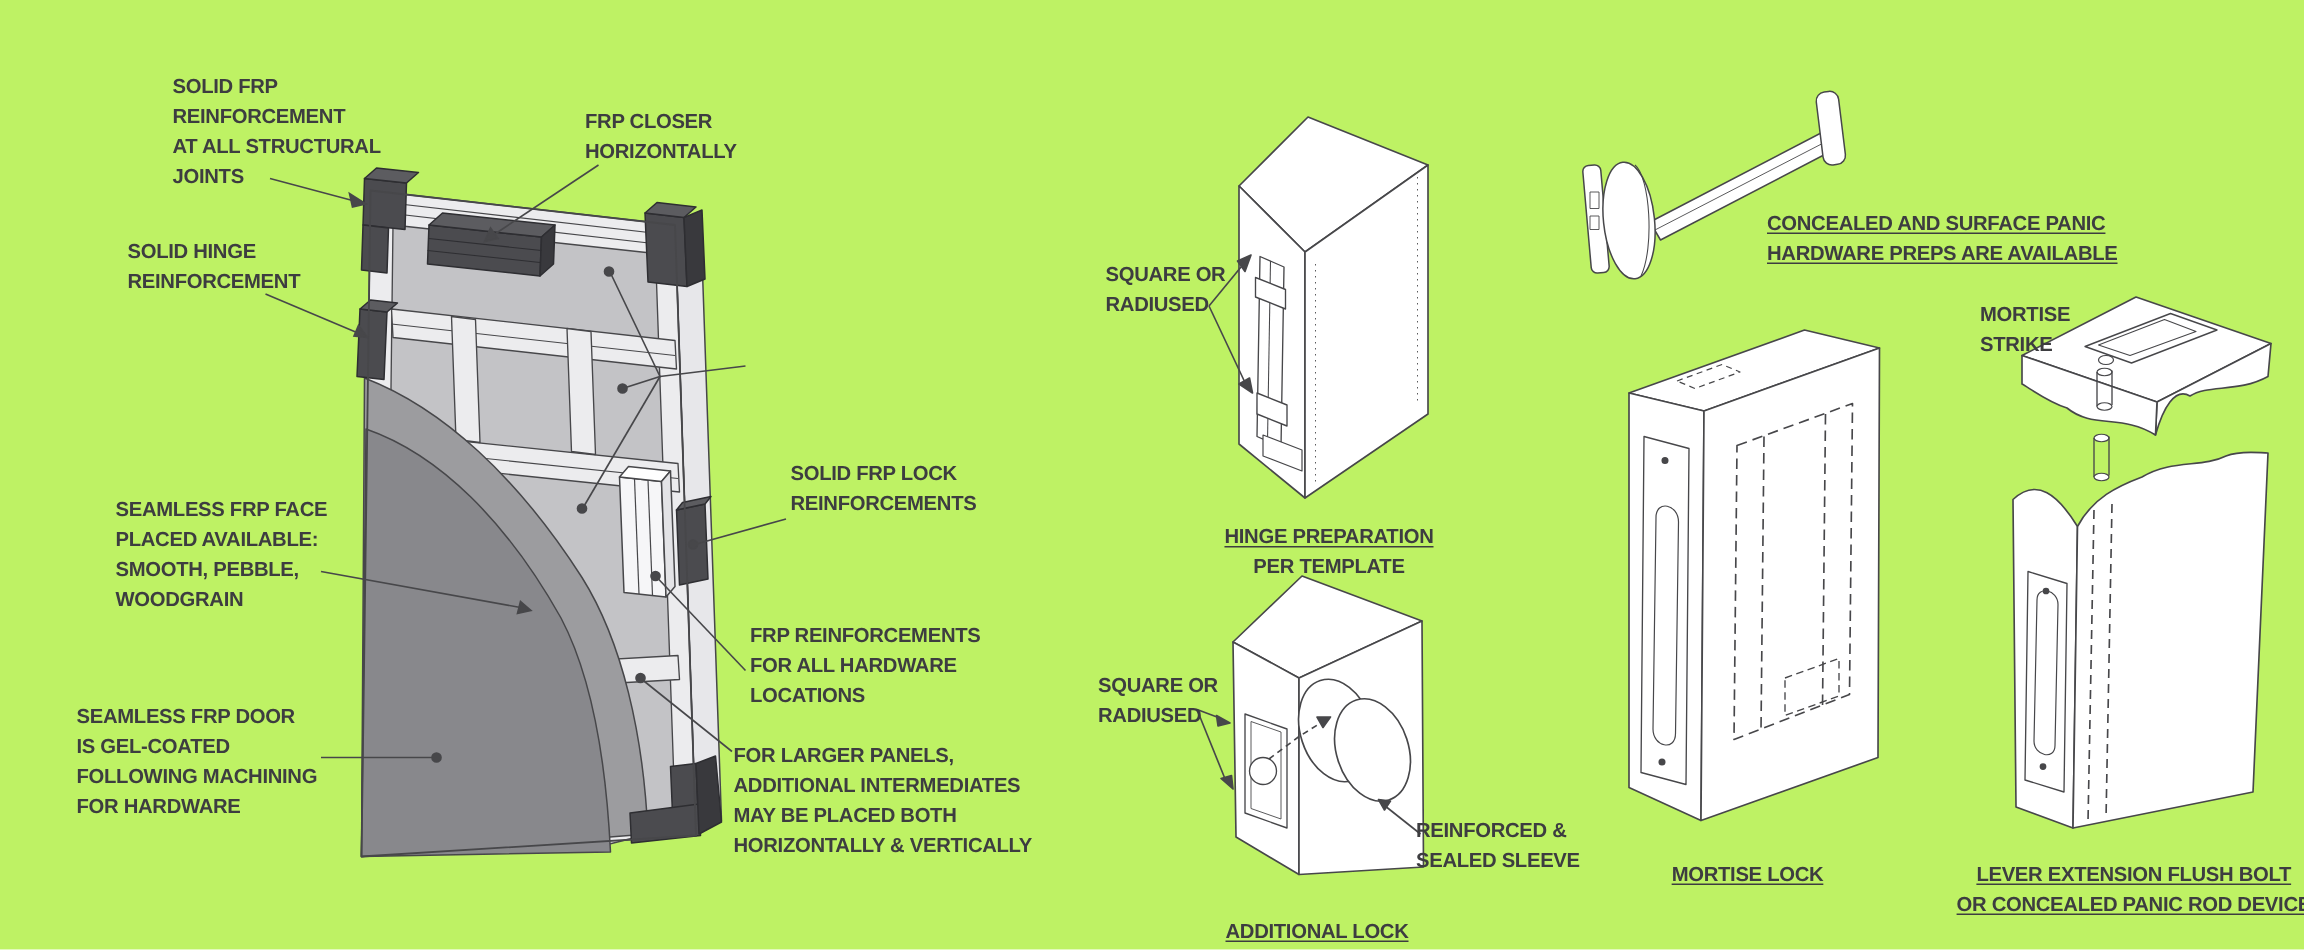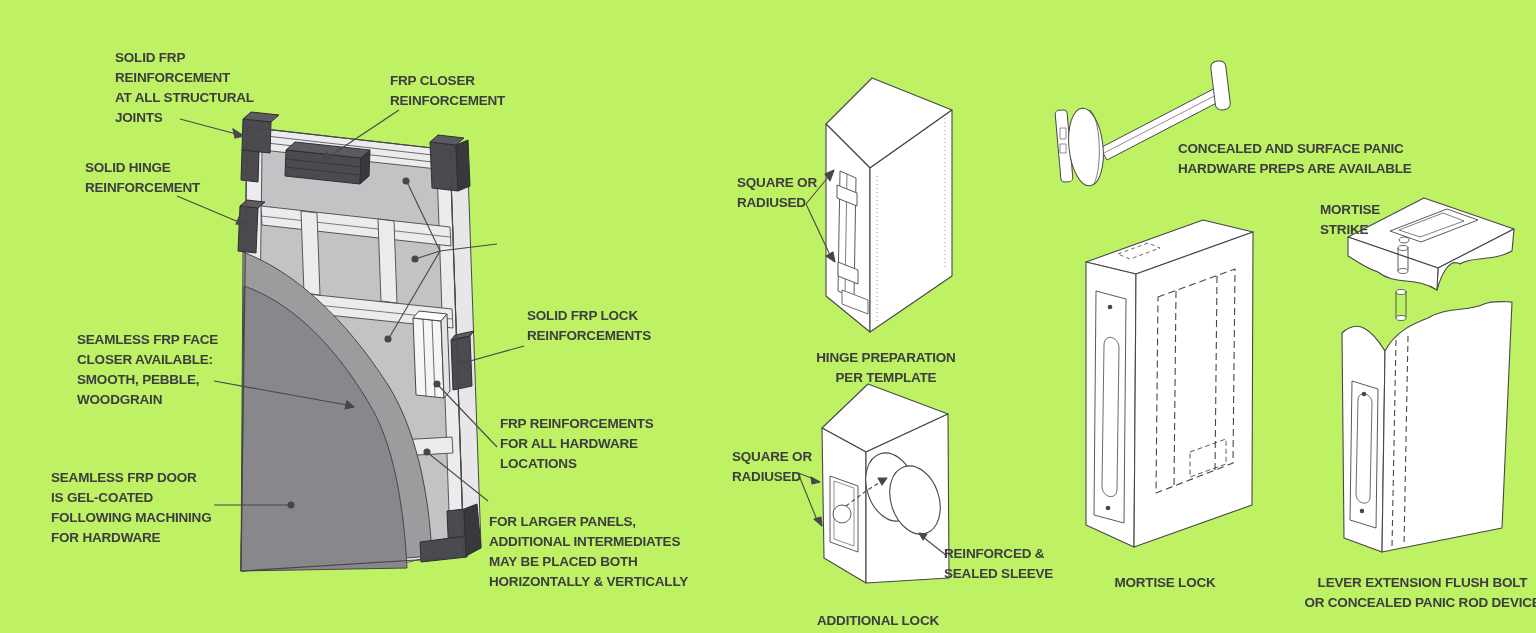--- a/index.html
+++ b/index.html
@@ -10,21 +10,21 @@
   .stage{
     position:relative;width:1536px;height:633px;background:#bef264;
     font-family:"Liberation Sans",sans-serif;overflow:hidden;
   }
   .stage svg{position:absolute;left:0;top:0;}
   .lbl{
     position:absolute;font-weight:700;font-size:13.5px;line-height:20px;
     letter-spacing:-0.2px;color:var(--ink);white-space:pre-line;
   }
   .caption{text-align:center;}
-  .u{text-decoration-thickness:1.3px;text-underline-offset:2px;text-align:center;}
+  .u{text-decoration:underline;text-decoration-thickness:1.3px;text-underline-offset:2px;text-align:center;}
   .cap-sub{display:block;}
 </style>
 </head>
 <body>
 
 <div class="stage">
 
   <svg width="1536" height="633" viewBox="0 0 1536 633">
 
     <g stroke="var(--line)" stroke-width="1" fill="none" stroke-linejoin="round">
@@ -189,37 +189,37 @@
       <line x1="1396" y1="340" x2="1392" y2="548" stroke-dasharray="6 4"></line>
       <line x1="1408" y1="336" x2="1404" y2="546" stroke-dasharray="6 4"></line>
     </g>
   </svg>
 
   <div class="lbl" style="left:115px;top:48px">SOLID FRP
 REINFORCEMENT
 AT ALL STRUCTURAL
 JOINTS</div>
   <div class="lbl" style="left:390px;top:71px">FRP CLOSER
-REINFORCEMENT</div>
+HORIZONTALLY</div>
   <div class="lbl" style="left:85px;top:158px">SOLID HINGE
 REINFORCEMENT</div>
   <div class="lbl" style="left:527px;top:306px">SOLID FRP LOCK
 REINFORCEMENTS</div>
   <div class="lbl" style="left:77px;top:330px">SEAMLESS FRP FACE
-CLOSER AVAILABLE:
+PLACED AVAILABLE:
 SMOOTH, PEBBLE,
 WOODGRAIN</div>
   <div class="lbl" style="left:500px;top:414px">FRP REINFORCEMENTS
 FOR ALL HARDWARE
 LOCATIONS</div>
   <div class="lbl" style="left:51px;top:468px">SEAMLESS FRP DOOR
 IS GEL-COATED
 FOLLOWING MACHINING
 FOR HARDWARE</div>
-  <div class="lbl" style="left:489px;top:512px">FOR LARGER PANELS,
+  <div class="lbl" style="left:489px;top:494px">FOR LARGER PANELS,
 ADDITIONAL INTERMEDIATES
 MAY BE PLACED BOTH
 HORIZONTALLY &amp; VERTICALLY</div>
 
   <div class="lbl" style="left:737px;top:173px">SQUARE OR
 RADIUSED</div>
   <div class="lbl caption" style="left:796px;top:328px;width:180px">
     <span class="u">HINGE PREPARATION</span>
     <span class="cap-sub">PER TEMPLATE</span>
   </div>

